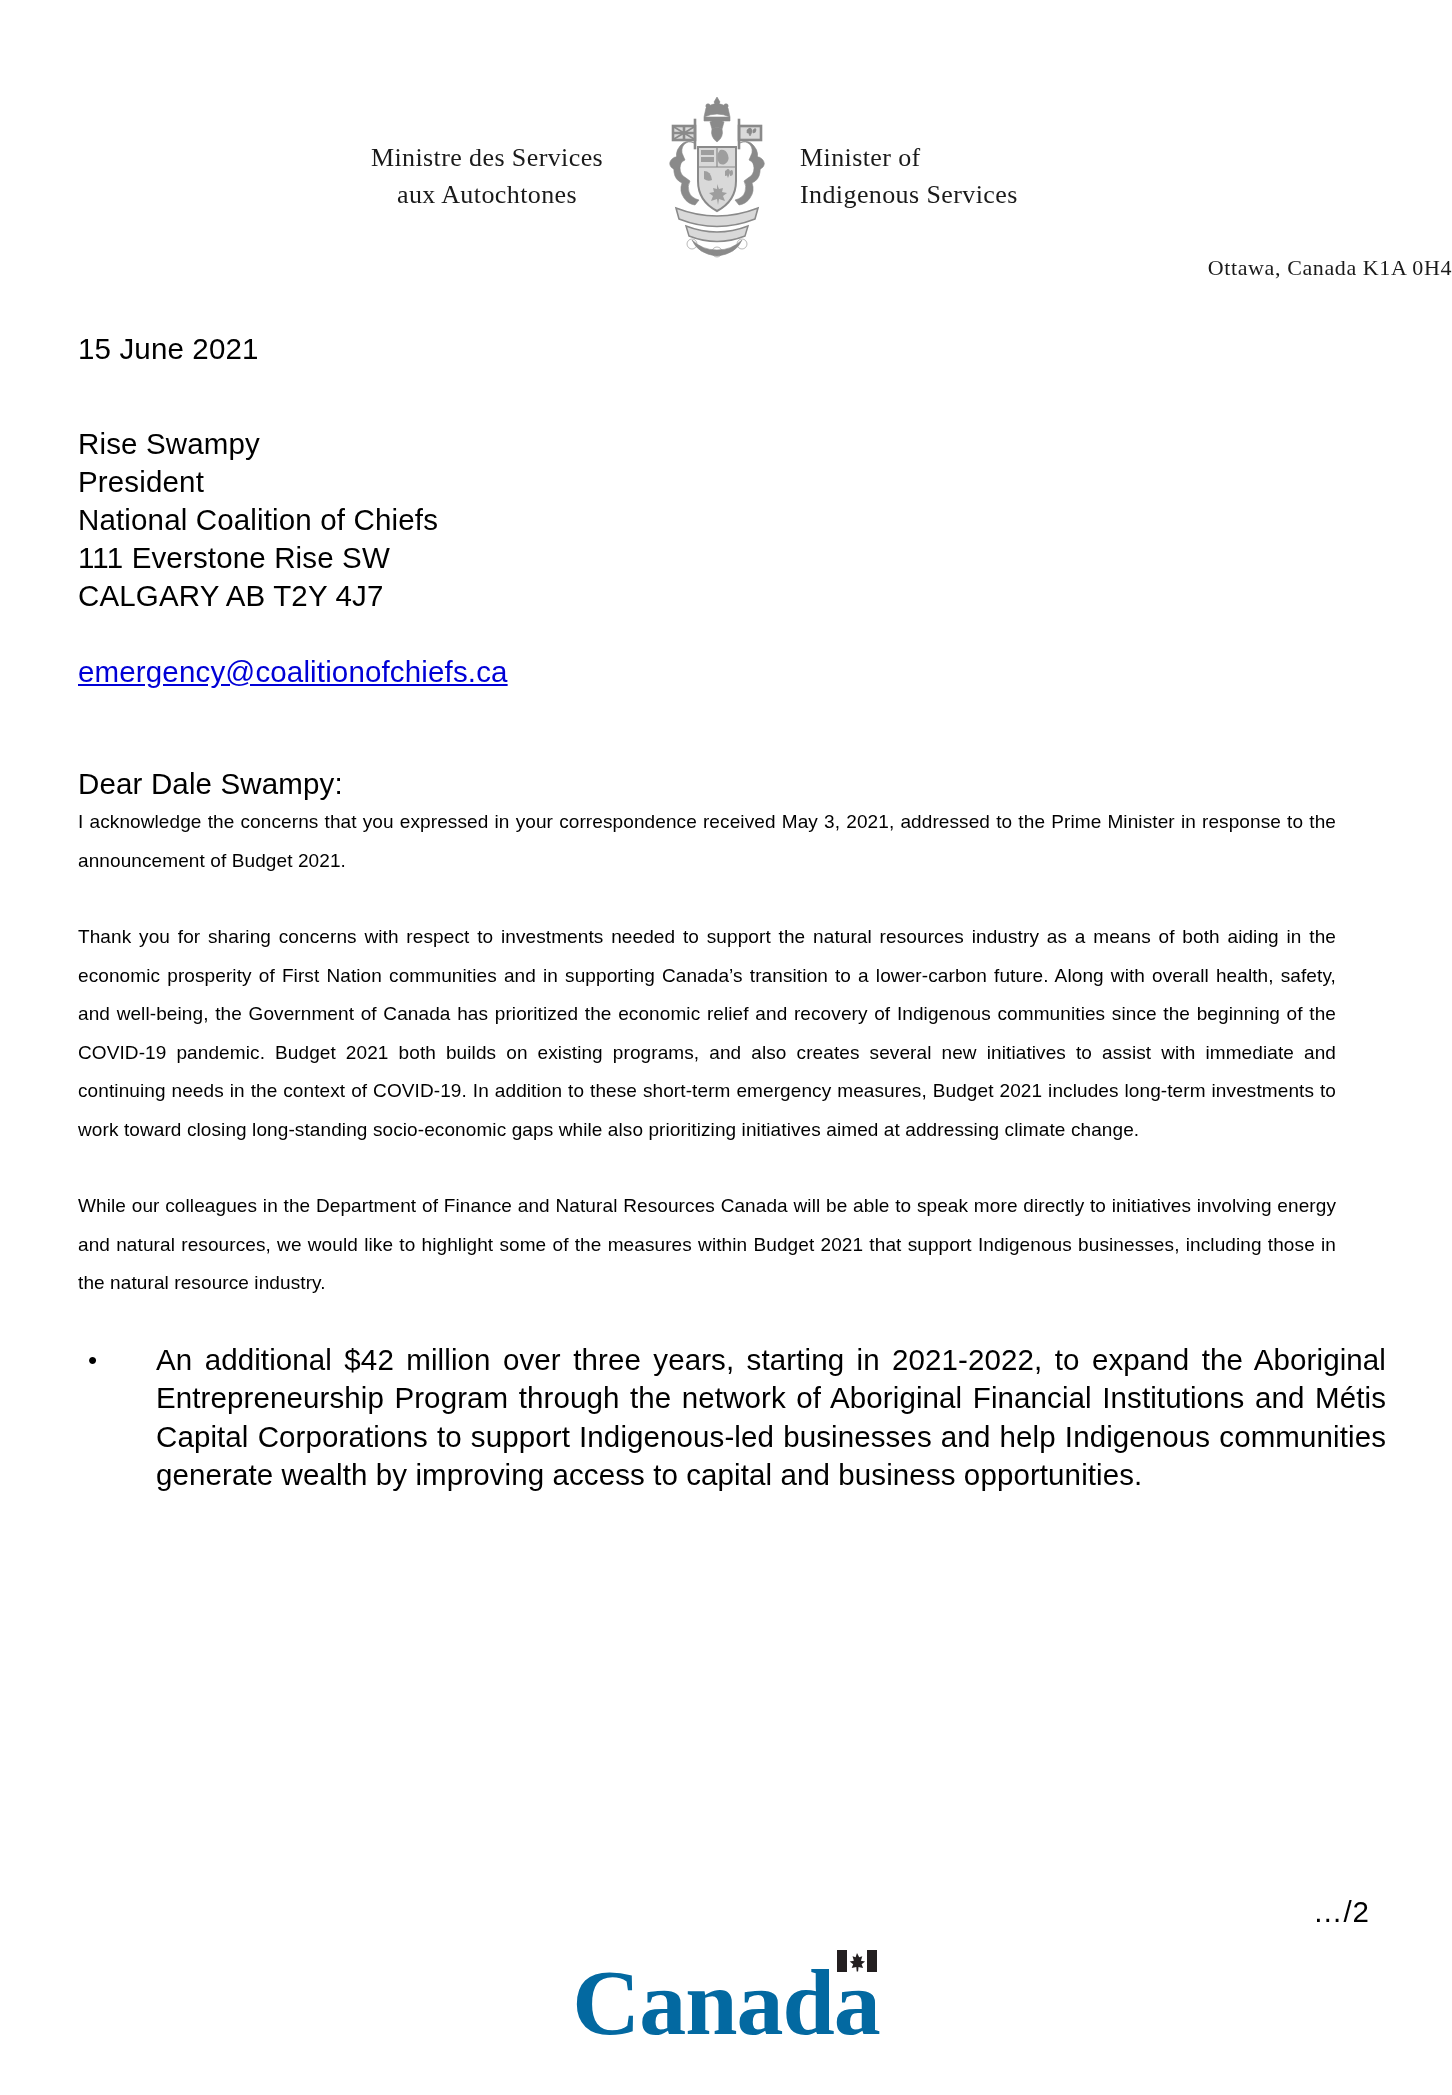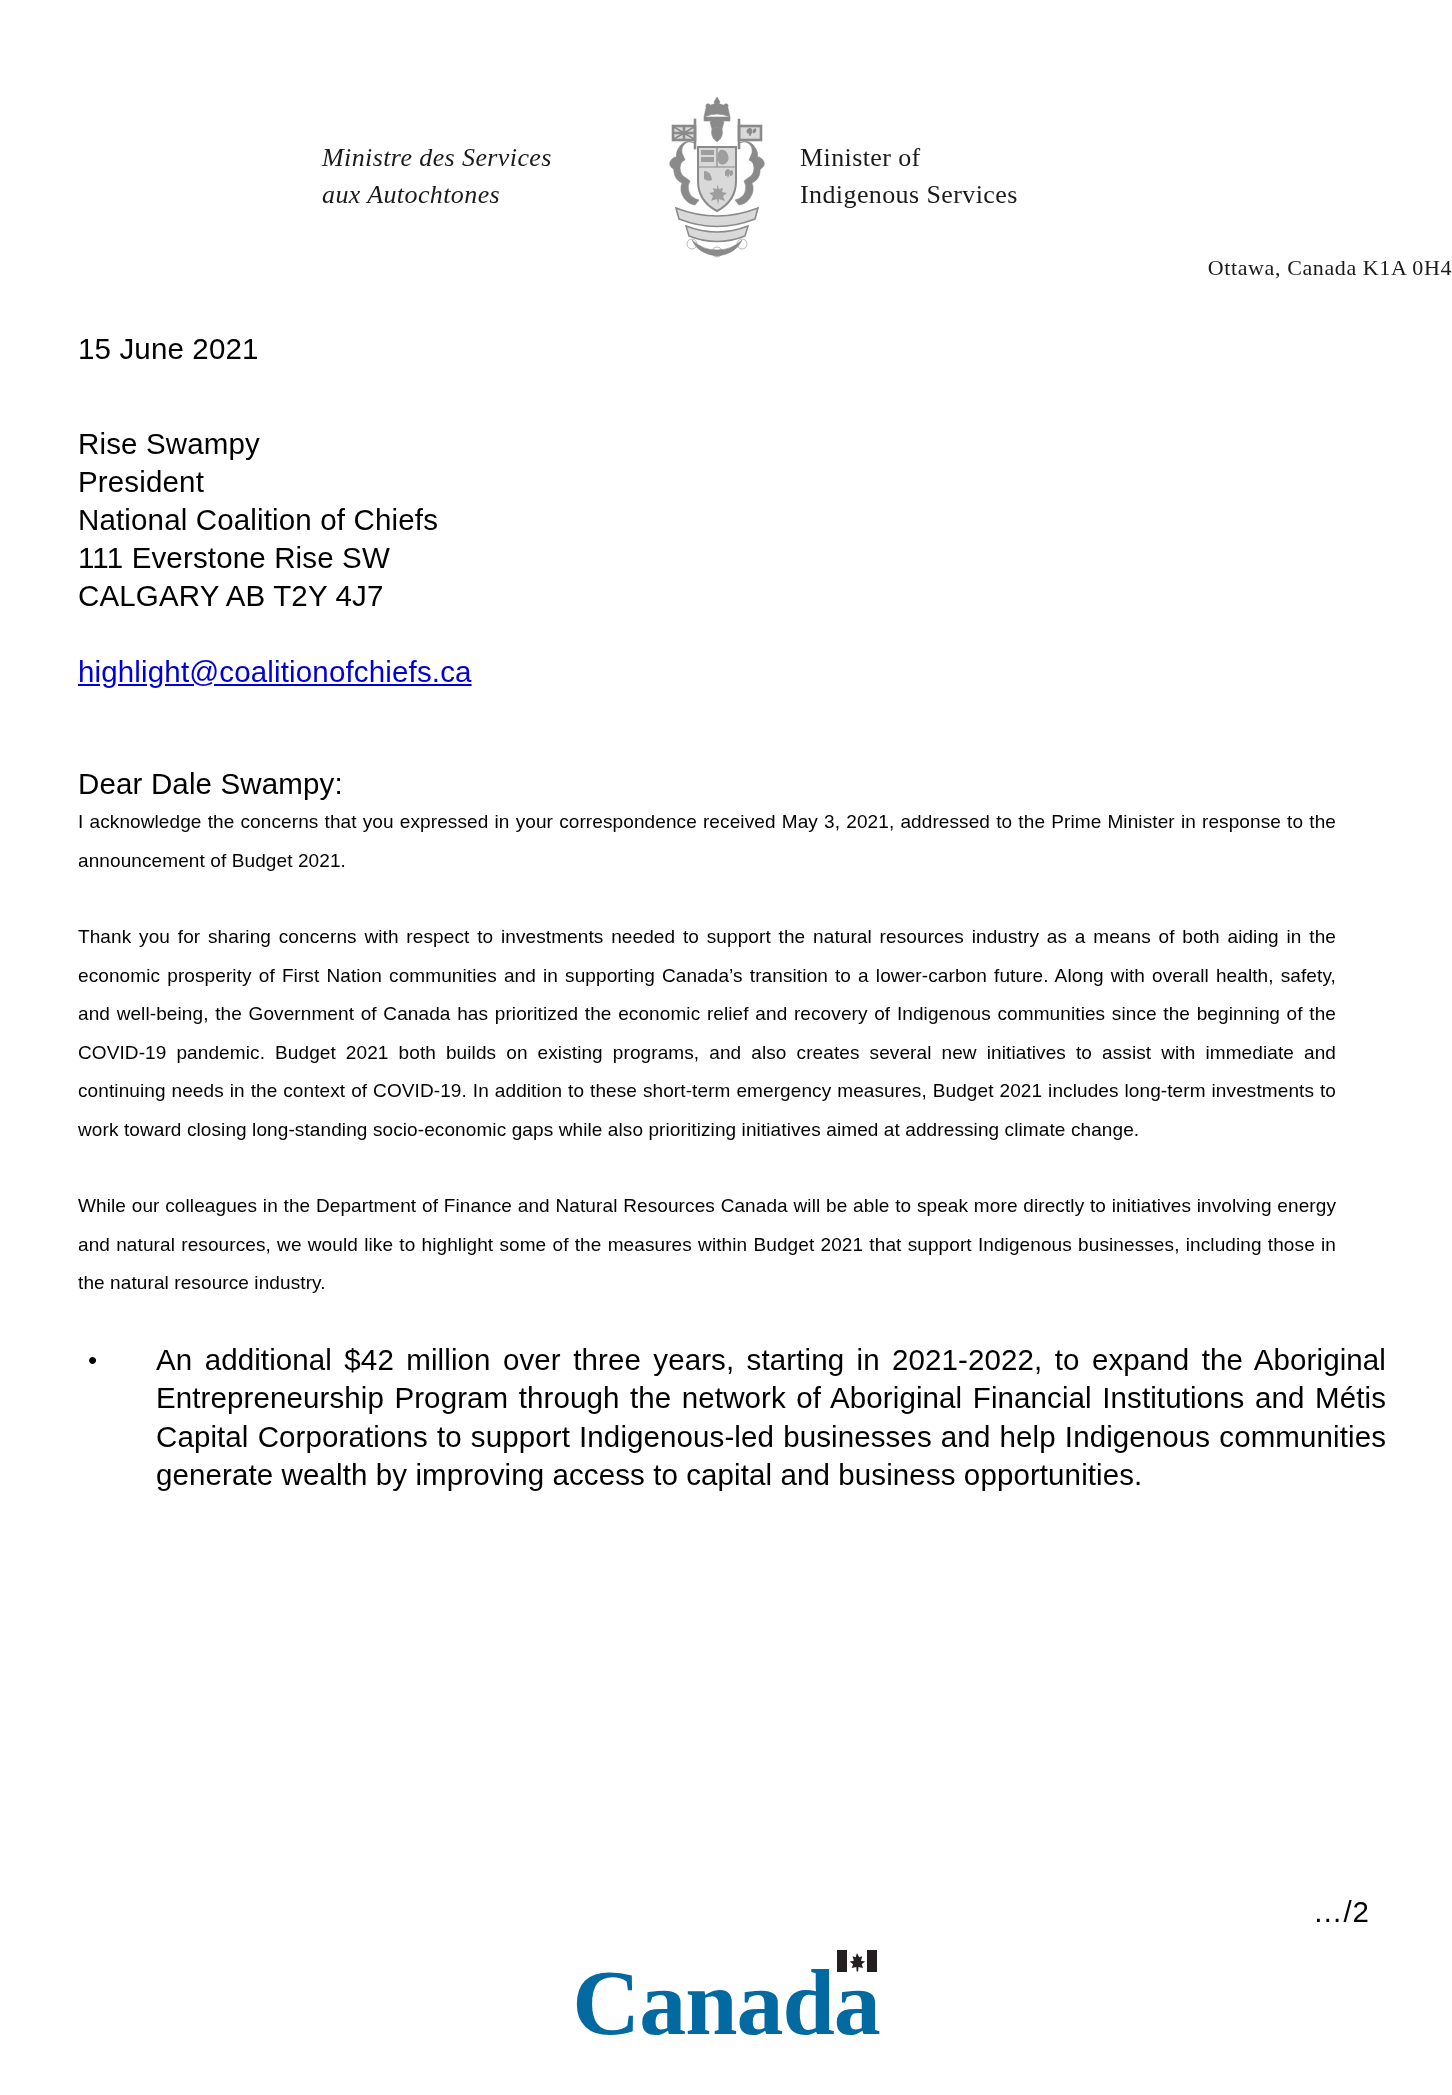--- a/index.html
+++ b/index.html
@@ -33,23 +33,22 @@
   .lh-fr, .lh-en {
     font-family: "Liberation Serif", serif;
     font-size: 26px;
     line-height: 1.42;
     color: #1a1a1a;
     letter-spacing: 0.4px;
     white-space: pre-line;
     padding-top: 48px;
   }
   .lh-fr {
-    text-align: left;
+    text-align: center;
     width: 330px;
-    font-style: italic;
   }
   .lh-en {
     text-align: left;
     width: 330px;
     padding-left: 18px;
   }
   .crest {
     width: 130px;
     height: 175px;
     flex: 0 0 130px;
@@ -238,21 +237,21 @@
 
     <div class="blk addr-block">
       <span class="addr-line">Rise Swampy</span>
       <span class="addr-line">President</span>
       <span class="addr-line">National Coalition of Chiefs</span>
       <span class="addr-line">111 Everstone Rise SW</span>
       <span class="addr-line">CALGARY AB  T2Y 4J7</span>
     </div>
 
     <div class="blk email-line">
-      <a class="email" href="#">highlight@coalitionofchiefs.ca</a>
+      <a class="email" href="#">emergency@coalitionofchiefs.ca</a>
     </div>
 
     <div class="blk salutation">Dear Dale Swampy:</div>
 
     <p class="para">I acknowledge the concerns that you expressed in your correspondence received May 3, 2021, addressed to the Prime Minister in response to the announcement of Budget 2021.</p>
     <p class="para">Thank you for sharing concerns with respect to investments needed to support the natural resources industry as a means of both aiding in the economic prosperity of First Nation communities and in supporting Canada’s transition to a lower-carbon future. Along with overall health, safety, and well-being, the Government of Canada has prioritized the economic relief and recovery of Indigenous communities since the beginning of the COVID-19 pandemic. Budget 2021 both builds on existing programs, and also creates several new initiatives to assist with immediate and continuing needs in the context of COVID-19. In addition to these short-term emergency measures, Budget 2021 includes long-term investments to work toward closing long-standing socio-economic gaps while also prioritizing initiatives aimed at addressing climate change.</p>
     <p class="para">While our colleagues in the Department of Finance and Natural Resources Canada will be able to speak more directly to initiatives involving energy and natural resources, we would like to highlight some of the measures within Budget 2021 that support Indigenous businesses, including those in the natural resource industry.</p>
 
     <ul class="bullets">
       <li>

